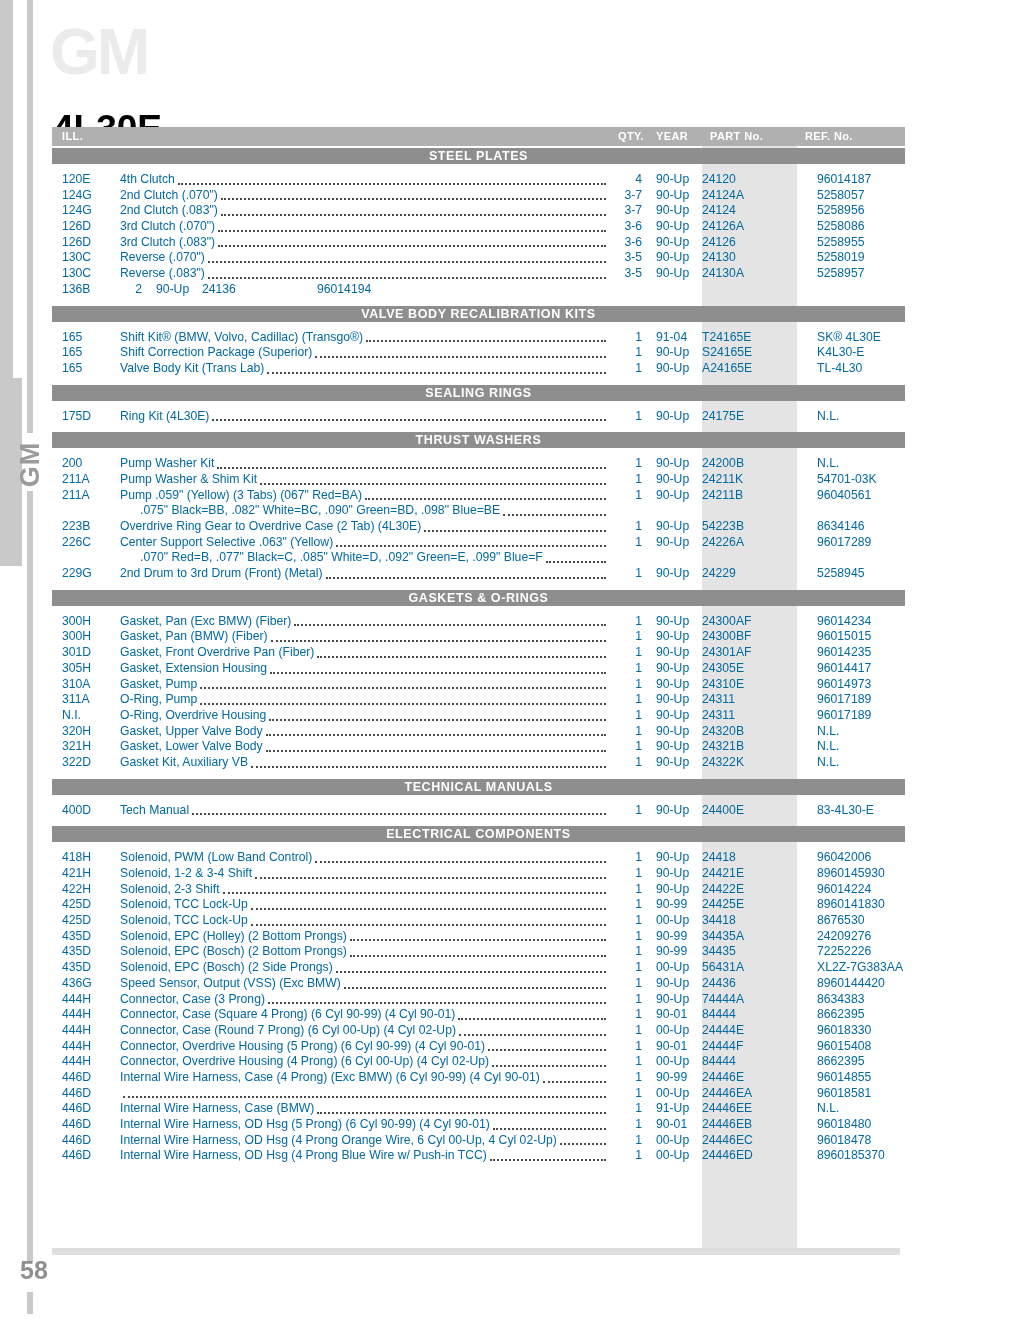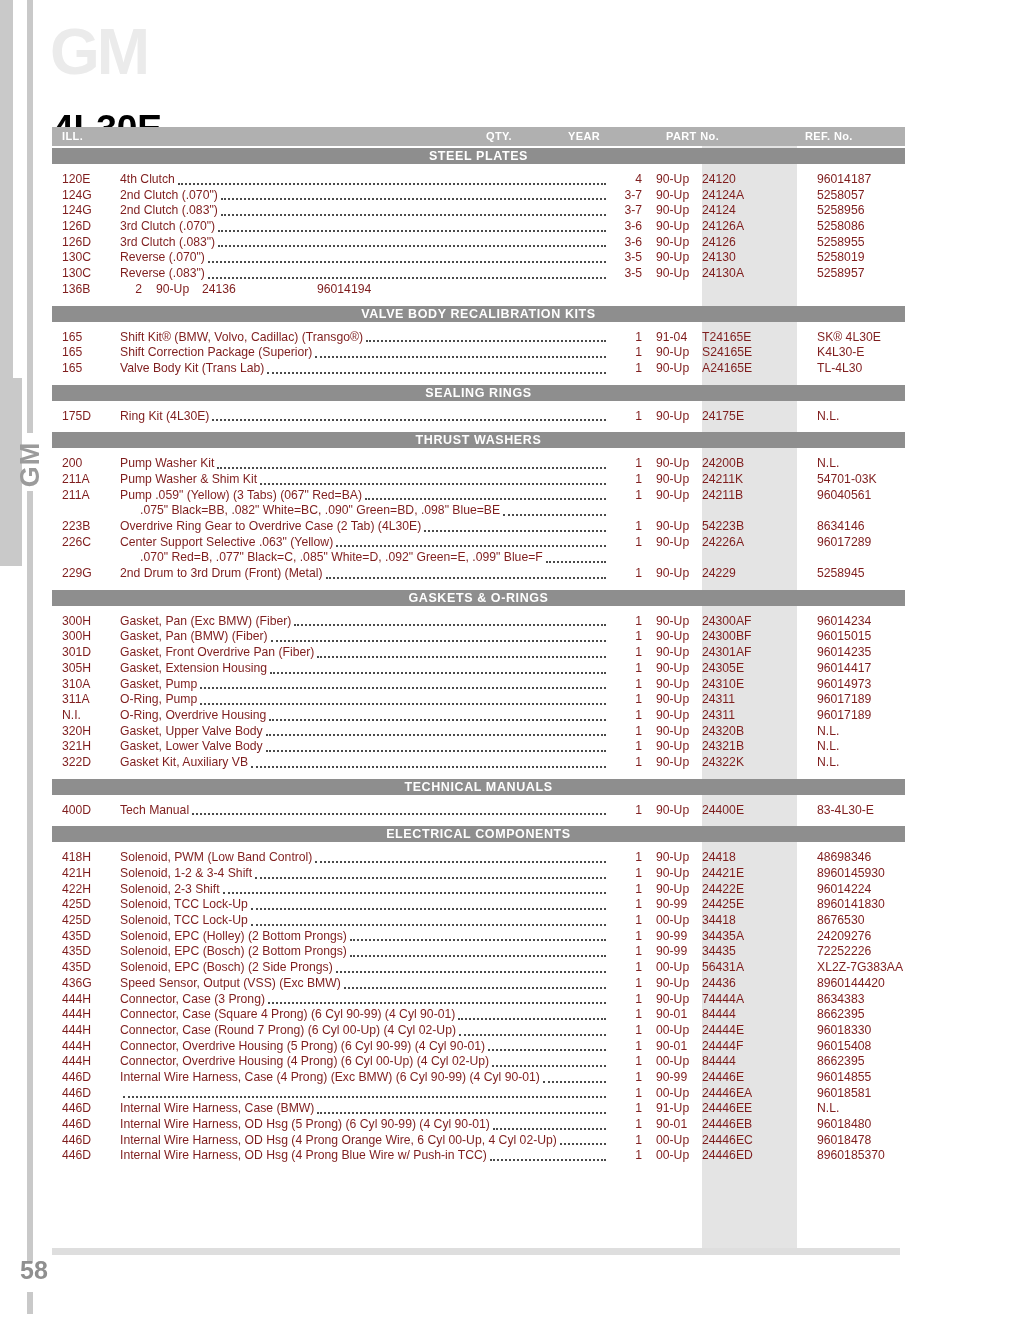--- a/index.html
+++ b/index.html
@@ -25,29 +25,29 @@
 
   
   .part-shade { left:702px; top:145px; width:95px; height:1103px; background:#e4e4e4; z-index:0; }
   .bottom-bar { left:52px; top:1248px; width:848px; height:7px; background:#dedede; }
 
   
   .table-wrap { left:52px; top:127px; width:853px; z-index:1; }
   .thead {
     display:flex; height:19px; line-height:19px; background:#b0b0b0; color:#fff;
     font-weight:bold; font-size:11px; letter-spacing:0.4px; margin-bottom:2px;
-    position:relative; z-index:2;gap:44px;
+    position:relative; z-index:2;
   }
   .section-bar {
     height:16px; line-height:16px; background:#8e8e8e; color:#fff; font-weight:bold;
     text-align:center; font-size:12.5px; letter-spacing:0.6px; margin-bottom:8px;
     position:relative; z-index:2;
   }
   .rows { margin-bottom:8px; position:relative; z-index:1; }
-  .row { display:flex; height:15.7px; line-height:15.7px; font-size:12.2px; color:#7f1d1d; }
+  .row { display:flex; height:15.7px; line-height:15.7px; font-size:12.2px; color:#0369a1; }
   .c-ill  { width:58px;  padding-left:10px; box-sizing:border-box; flex:none; }
   .c-desc { flex:1; display:flex; min-width:0; padding-left:10px; box-sizing:border-box; white-space:nowrap; }
   .row.cont .c-desc { padding-left:30px; }
   .c-desc .leader { flex:1; border-bottom:2px dotted #4a4a4a; margin:0 4px 3px 3px; min-width:6px; }
   .c-qty  { width:40px;  text-align:right; padding-right:8px; box-sizing:border-box; flex:none; }
   .c-year { width:52px;  padding-left:6px; box-sizing:border-box; flex:none; }
   .c-part { width:95px;  box-sizing:border-box; flex:none; }
   .c-ref  { width:108px; padding-left:20px; box-sizing:border-box; flex:none; }
   .h-ill  { width:58px;  padding-left:10px; box-sizing:border-box; }
   .h-desc { flex:1; }
@@ -444,21 +444,21 @@
       <div class="rows">
         <div class="row">
           <div class="c-ill">418H</div>
           <div class="c-desc">
             <span>Solenoid, PWM (Low Band Control)</span>
             <div class="leader"></div>
           </div>
           <div class="c-qty">1</div>
           <div class="c-year">90-Up</div>
           <div class="c-part">24418</div>
-          <div class="c-ref">48698346</div>
+          <div class="c-ref">96042006</div>
         </div>
         <div class="row">
           <div class="c-ill">421H</div>
           <div class="c-desc">
             <span>Solenoid, 1-2 &amp; 3-4 Shift</span>
             <div class="leader"></div>
           </div>
           <div class="c-qty">1</div>
           <div class="c-year">90-Up</div>
           <div class="c-part">24421E</div>

